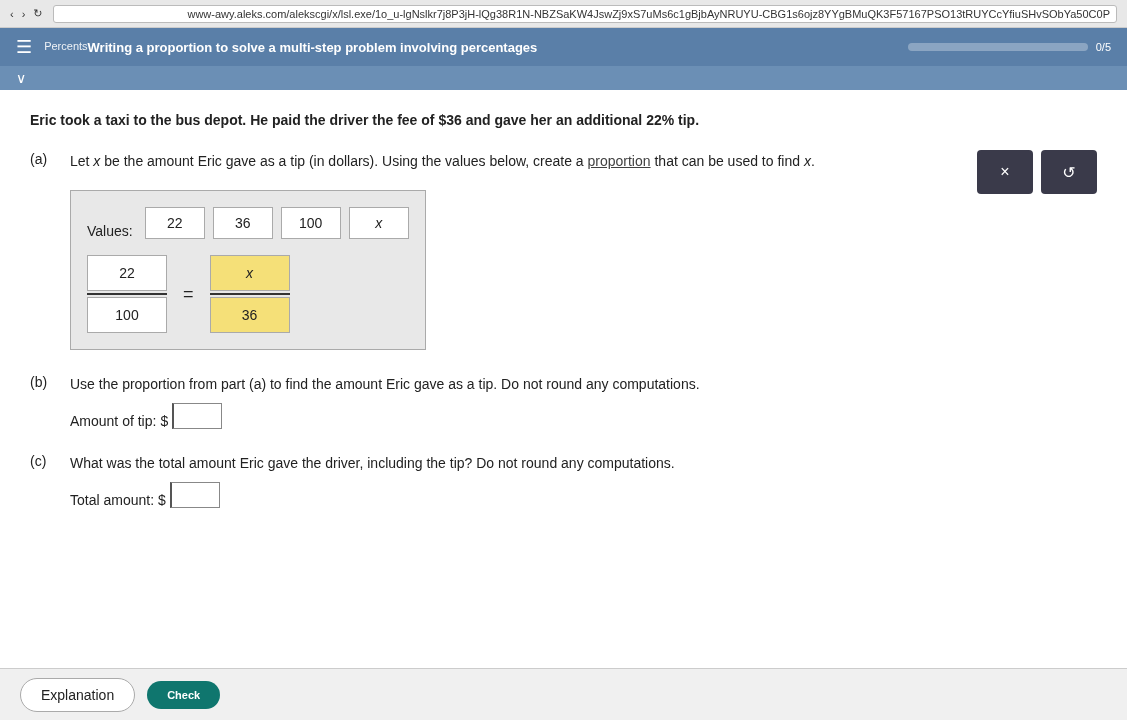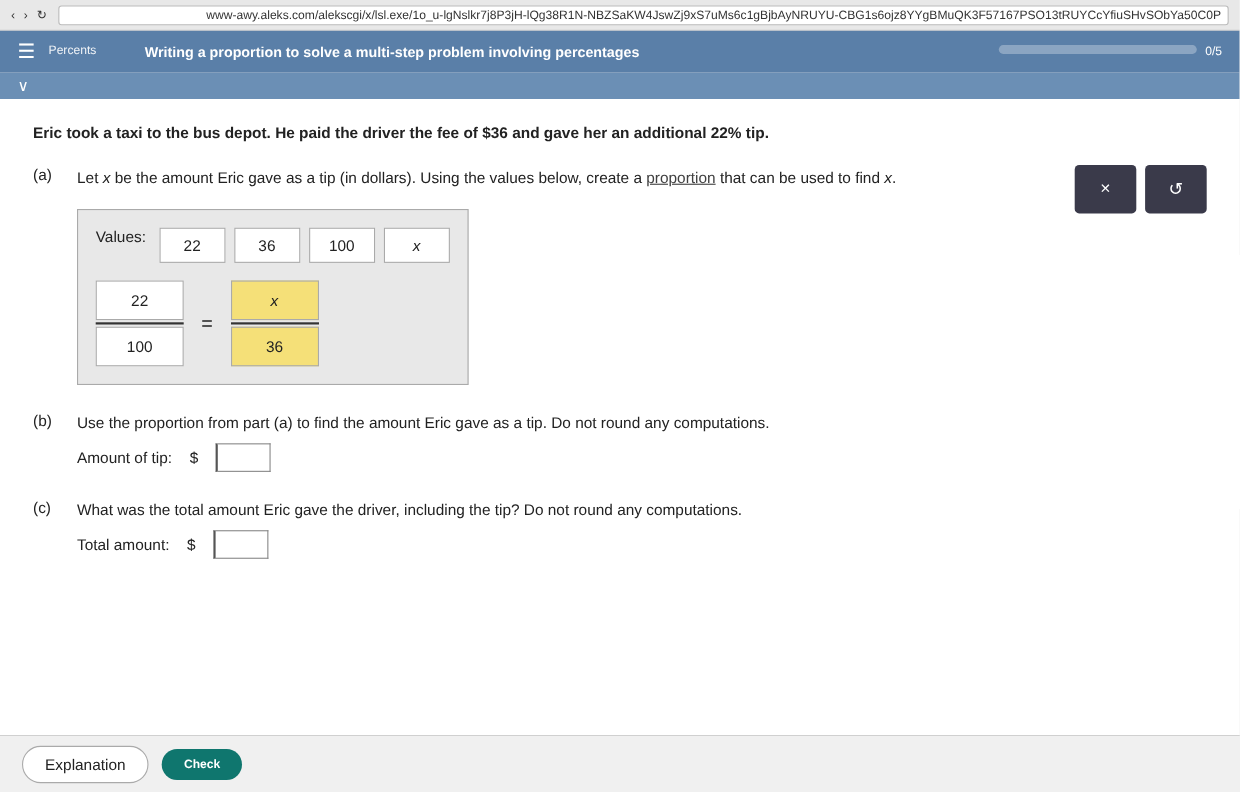--- a/index.html
+++ b/index.html
@@ -61,25 +61,25 @@
       display: flex;
       flex-direction: row;
     }
     .header-category {
       font-size: 11px;
       opacity: 0.9;
     }
     .header-title {
       font-size: 13px;
       font-weight: bold;
-      margin-left: 44px;
     }
     .header-progress {
       margin-left: auto;
       display: flex;
+      align-items: center;
       gap: 8px;
     }
     .progress-bar-container {
       width: 180px;
       height: 8px;
       background: rgba(255,255,255,0.3);
       border-radius: 4px;
     }
     .progress-bar-fill {
       height: 100%;
@@ -147,21 +147,21 @@
       border: 1px solid #aaa;
       background: #e8e8e8;
       padding: 16px;
       display: inline-block;
       margin-left: 40px;
       margin-top: 10px;
     }
 
     .values-row {
       display: flex;
-      align-items: flex-start;
+      align-items: flex-end;
       gap: 8px;
       margin-bottom: 16px;
     }
 
     .values-label {
       font-size: 14px;
       color: #222;
       margin-right: 4px;
     }
 
@@ -245,22 +245,22 @@
       font-size: 16px;
       cursor: pointer;
       display: flex;
       align-items: center;
       justify-content: center;
     }
 
     
     .amount-row {
       display: flex;
-      align-items: center;
-      gap: 16px;
+      align-items: flex-end;
+      gap: 4px;
       margin-top: 8px;
       margin-left: 40px;
     }
 
     .amount-label {
       font-size: 14px;
       color: #222;
     }
 
     .dollar-sign {

